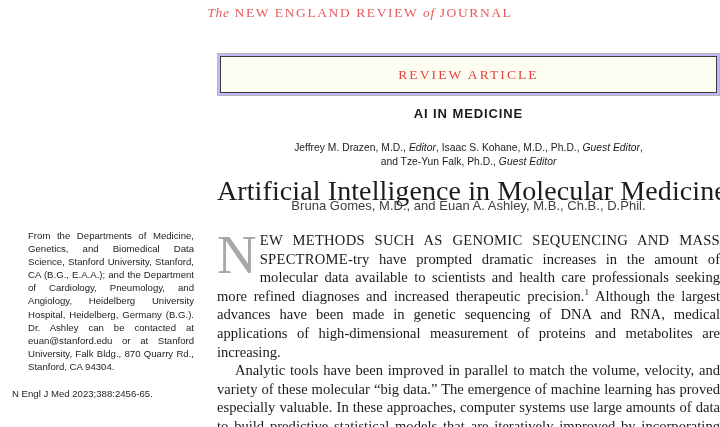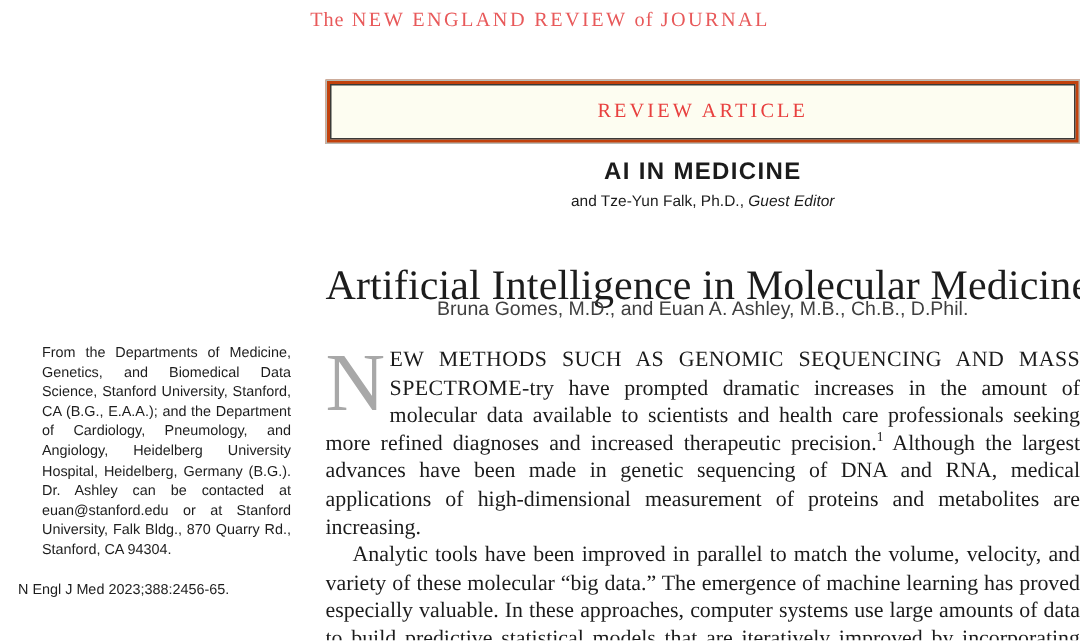--- a/index.html
+++ b/index.html
@@ -28,33 +28,34 @@
     left: 0;
     width: 720px;
     text-align: center;
     color: #e8595a;
     font-family: "Liberation Serif", serif;
     font-size: 13.5px;
     letter-spacing: 1.6px;
     white-space: nowrap;
   }
   .masthead .mh-it {
+    font-style: italic;
     letter-spacing: 0.6px;
   }
 
   
   .banner-wrap {
     position: absolute;
     top: 53px;
     left: 217px;
     width: 503px;
     box-sizing: border-box;
     border: 1px solid #b9b9b2;
     padding: 2px;
-    background: #c2410c;
+    background: #c4b5fd;
   }
   .banner {
     border: 1.5px solid #3a3a38;
     background: #fdfdf1;
     text-align: center;
     padding: 8px 0 9px 0;
   }
   .banner-text {
     color: #e8403f;
     font-family: "Liberation Serif", serif;
@@ -66,25 +67,25 @@
   
   .series {
     position: absolute;
     top: 106px;
     left: 217px;
     width: 503px;
     text-align: center;
     font-family: "Liberation Sans", sans-serif;
   }
   .series-title {
-    font-size: 16px;
+    font-size: 13px;
     font-weight: bold;
     letter-spacing: 0.9px;
     color: #1b1b1b;
-    margin-bottom: 4px;
+    margin-bottom: 20px;
   }
   .editors-line {
     font-size: 10.3px;
     color: #1b1b1b;
     line-height: 14px;
     letter-spacing: 0.02px;
   }
   .editors-line i {
     font-style: italic;
   }
@@ -202,20 +203,23 @@
 
   <div class="banner-wrap">
     <div class="banner">
       <span class="banner-text">REVIEW ARTICLE</span>
     </div>
   </div>
 
   <div class="series">
     <div class="series-title">AI IN MEDICINE</div>
     <div class="editors-line">
+      <span>Jeffrey M. Drazen, M.D., </span><i>Editor</i><span>, Isaac S. Kohane, M.D., Ph.D., </span><i>Guest Editor</i><span>,</span>
+    </div>
+    <div class="editors-line">
       <span>and Tze-Yun Falk, Ph.D., </span><i>Guest Editor</i>
     </div>
   </div>
 
   <h1 class="article-title">Artificial Intelligence in Molecular Medicine</h1>
   <div class="byline">Bruna Gomes, M.D., and Euan A. Ashley, M.B., Ch.B., D.Phil.</div>
 
   <div class="sidebar">
     <p class="affil">From the Departments of Medicine, Genetics, and Biomedical Data Science, Stanford University, Stanford, CA (B.G., E.A.A.); and the Department of Cardiology, Pneumology, and Angiology, Heidelberg University Hospital, Heidelberg, Germany (B.G.). Dr. Ashley can be contacted at euan@stanford.edu or at Stanford University, Falk Bldg., 870 Quarry Rd., Stanford, CA 94304.</p>
     <p class="cite-line">N Engl J Med 2023;388:2456-65.</p>

